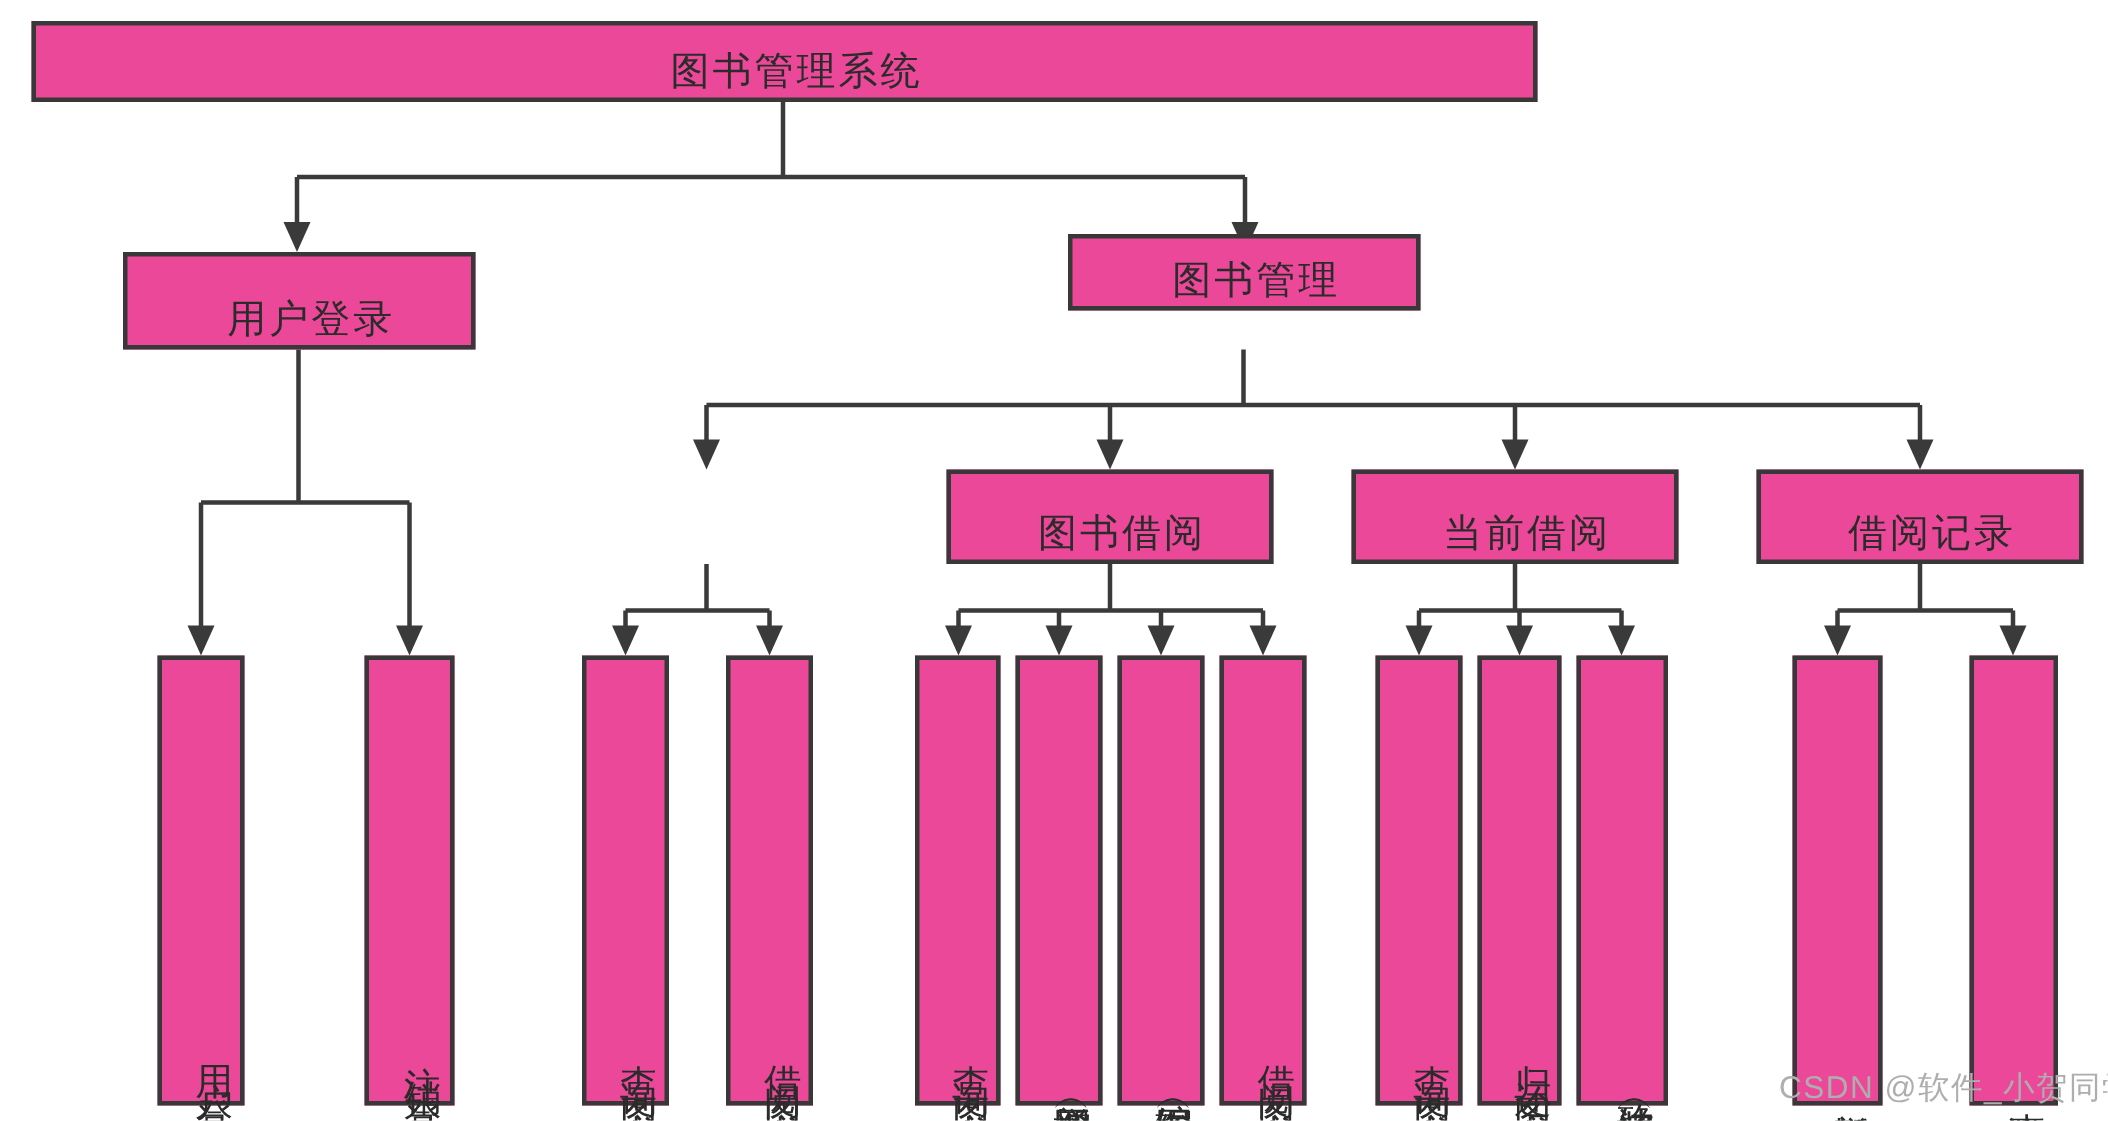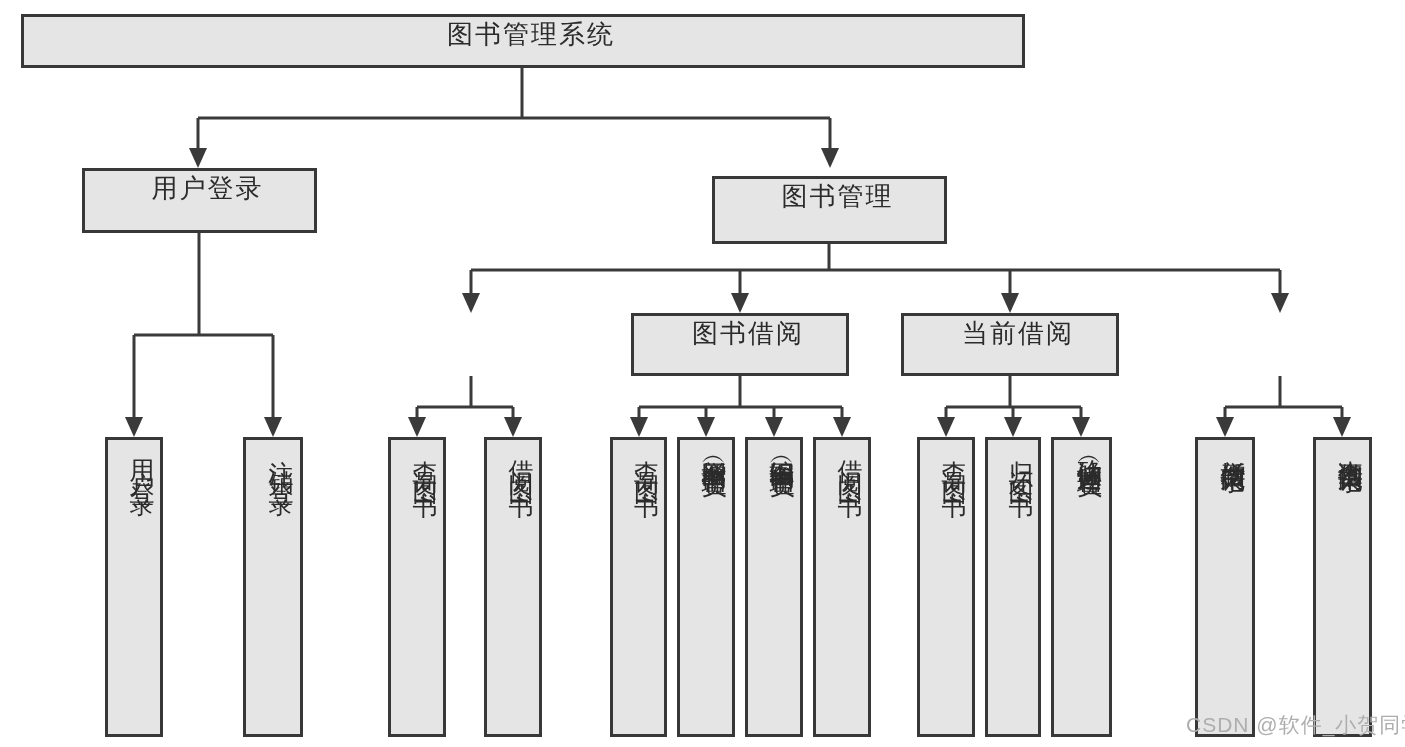--- a/index.html
+++ b/index.html
@@ -22,23 +22,23 @@
     background:var(--bg);
   }
   .canvas > svg{
     position:absolute;left:0;top:0;
     pointer-events:none;
   }
   .box{
     position:absolute;
     box-sizing:border-box;
     border:3px solid var(--border);
-    background:#e5e5e5;
+    background:#ec4899;
     display:flex;
-    align-items:flex-start;
+    align-items:flex-end;
     justify-content:center;
     color:var(--text);
     padding-left:16px;
   }
   .hlabel{
     font-size:26px;
     letter-spacing:2px;
     white-space:nowrap;
   }
   .vtext{
@@ -106,29 +106,32 @@
     </g>
   </svg>
 
   <div class="box" style="left:21px;top:14px;width:1004px;height:54px">
     <span class="hlabel">图书管理系统</span>
   </div>
 
   <div class="box" style="left:82px;top:168px;width:235px;height:65px">
     <span class="hlabel">用户登录</span>
   </div>
-  <div class="box" style="left:712px;top:176px;width:235px;height:68px">
+  <div class="box" style="left:712px;top:156px;width:235px;height:51px">
     <span class="hlabel">图书管理</span>
   </div>
 
   <div class="box" style="left:631px;top:313px;width:218px;height:63px">
     <span class="hlabel">图书借阅</span>
   </div>
   <div class="box" style="left:901px;top:313px;width:218px;height:63px">
     <span class="hlabel">当前借阅</span>
+  </div>
+  <div class="box" style="left:1171px;top:313px;width:218px;height:63px">
+    <span class="hlabel">借阅记录</span>
   </div>
 
   <div class="box" style="left:105px;top:437px;width:58px;height:300px">
     <span class="vtext vshort">用户登录</span>
   </div>
   <div class="box" style="left:243px;top:437px;width:60px;height:300px">
     <span class="vtext vshort">注销登录</span>
   </div>
 
   <div class="box" style="left:388px;top:437px;width:58px;height:300px">

